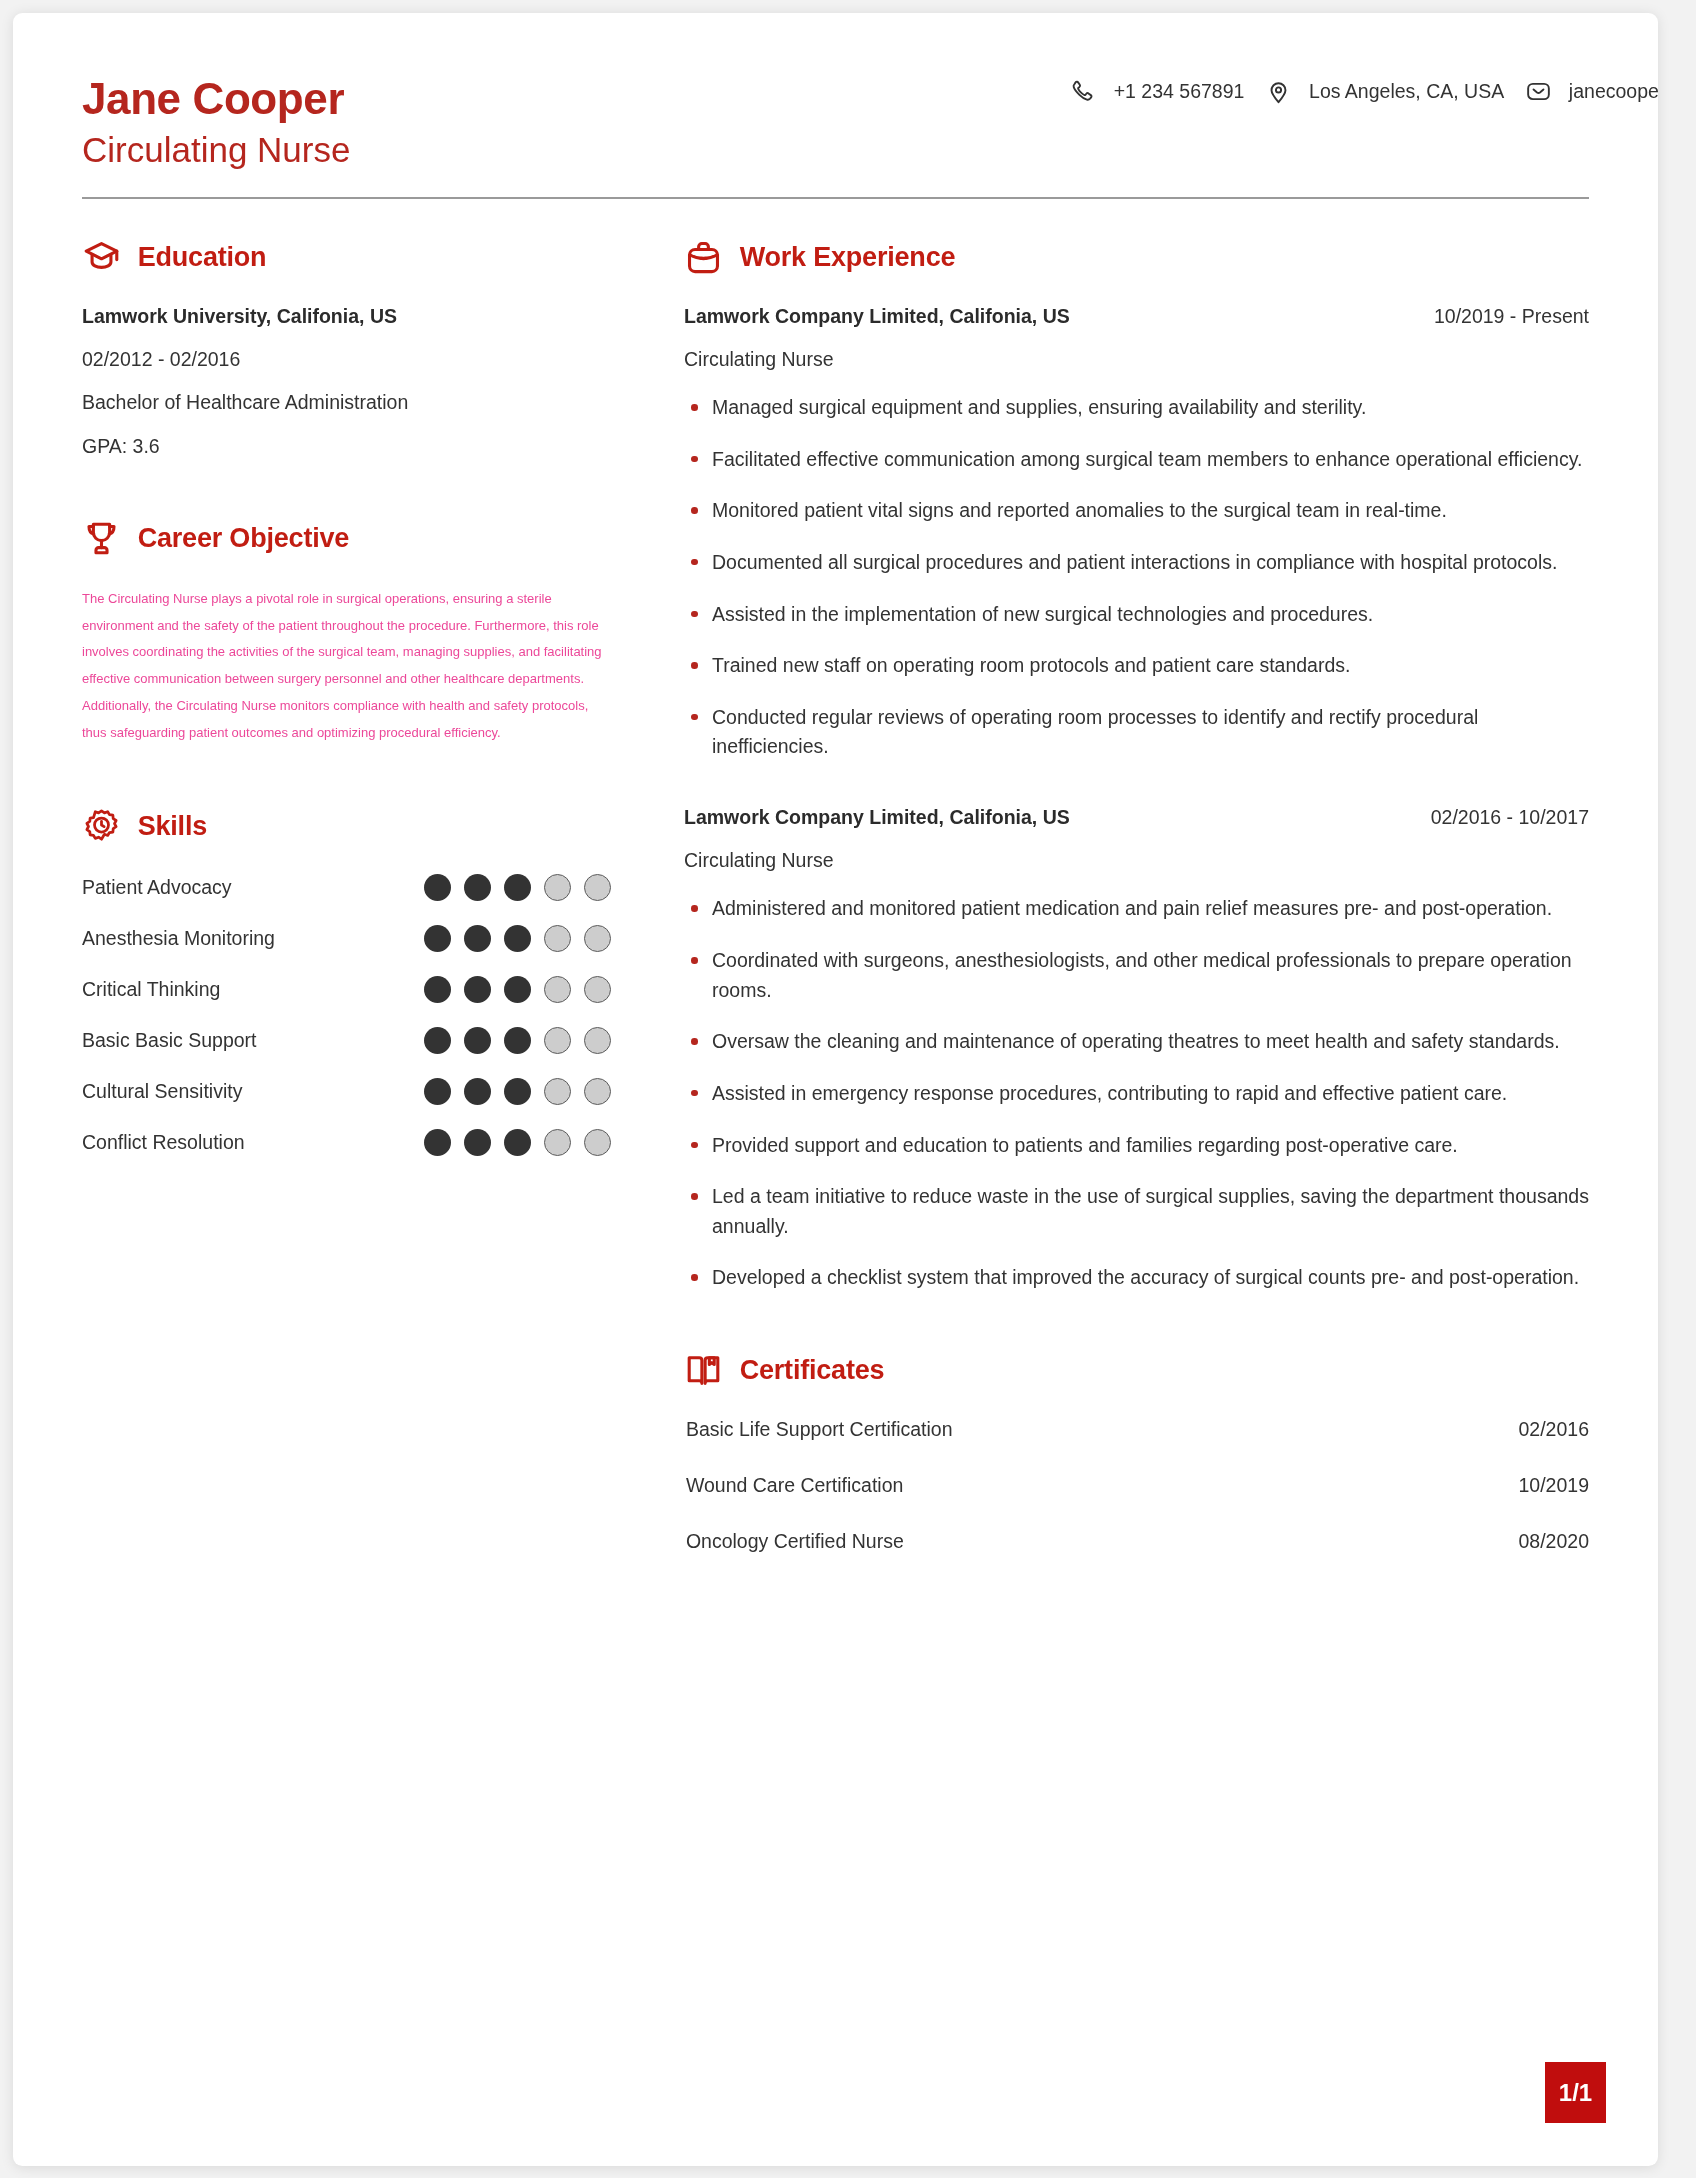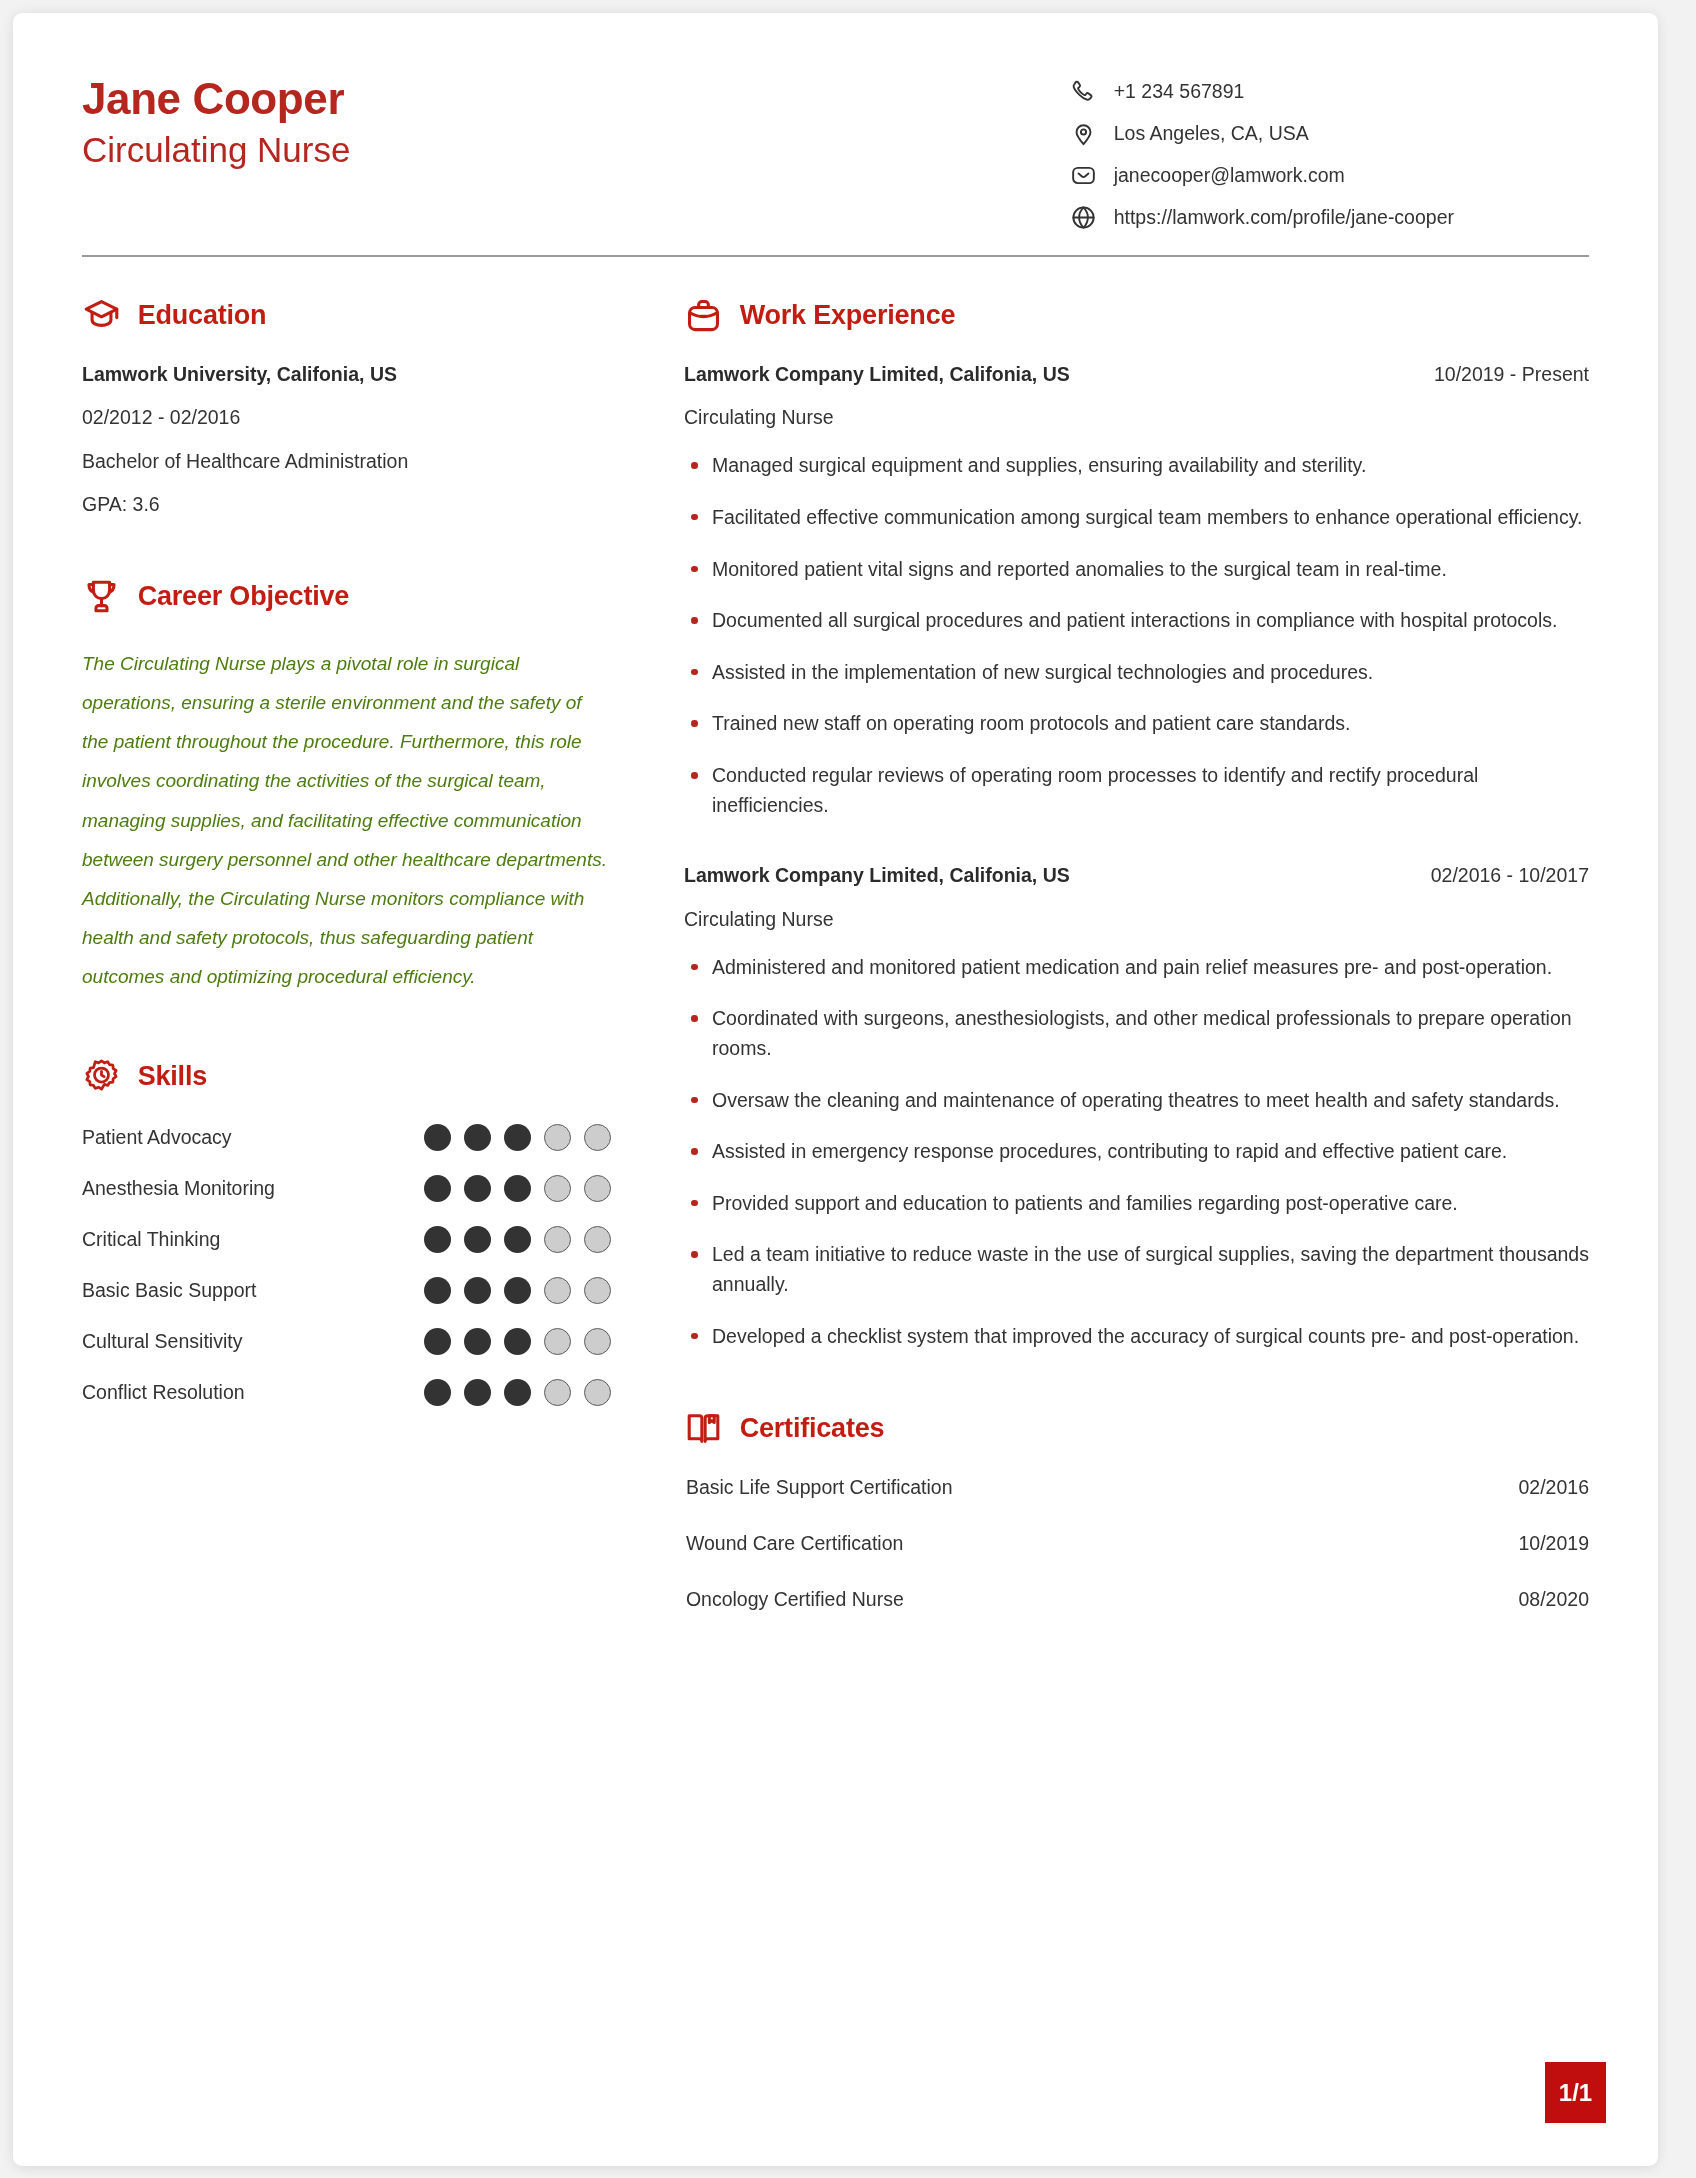--- a/index.html
+++ b/index.html
@@ -50,22 +50,21 @@
     font-size: 35px;
     font-weight: 400;
     line-height: 1.3;
     margin-top: 3.7px;
   }
 
   .contact-list {
     width: 519px;
     padding-top: 13px;
     display: flex;
-    flex-direction: column;
-    gap: 15px;
+    gap: 21px;
   }
   .contact-row {
     display: flex;
     align-items: center;
     gap: 16.7px;
   }
   .contact-icon {
     width: 27px;
     height: 27px;
     flex: 0 0 27px;
@@ -127,25 +126,24 @@
     font-size: 19.5px;
     color: #333333;
     margin-bottom: 20.4px;
   }
   .edu-line:last-child { margin-bottom: 0; }
 
   .block-gap { height: 61px; }
 
   
   .objective-text {
-    font-size: 19px;
-    color: #4d7c0f;
+    font-size: 13px;
+    color: #ec4899;
     line-height: 2.06;
     max-width: 538px;
-    font-style: italic;
   }
 
   
   .skill-row {
     display: flex;
     align-items: center;
     justify-content: space-between;
     margin-bottom: 24px;
     width: 529px;
   }

